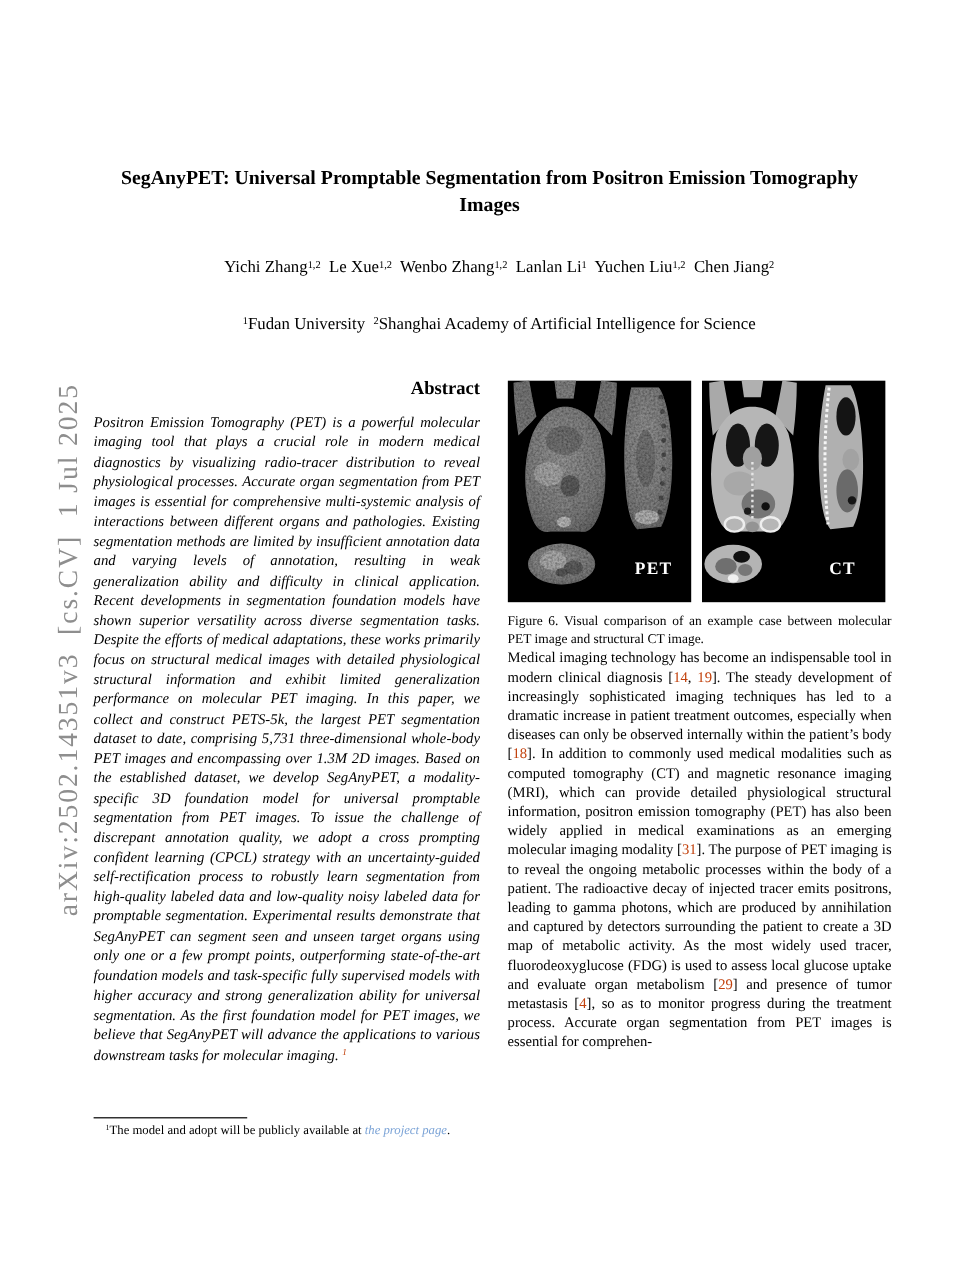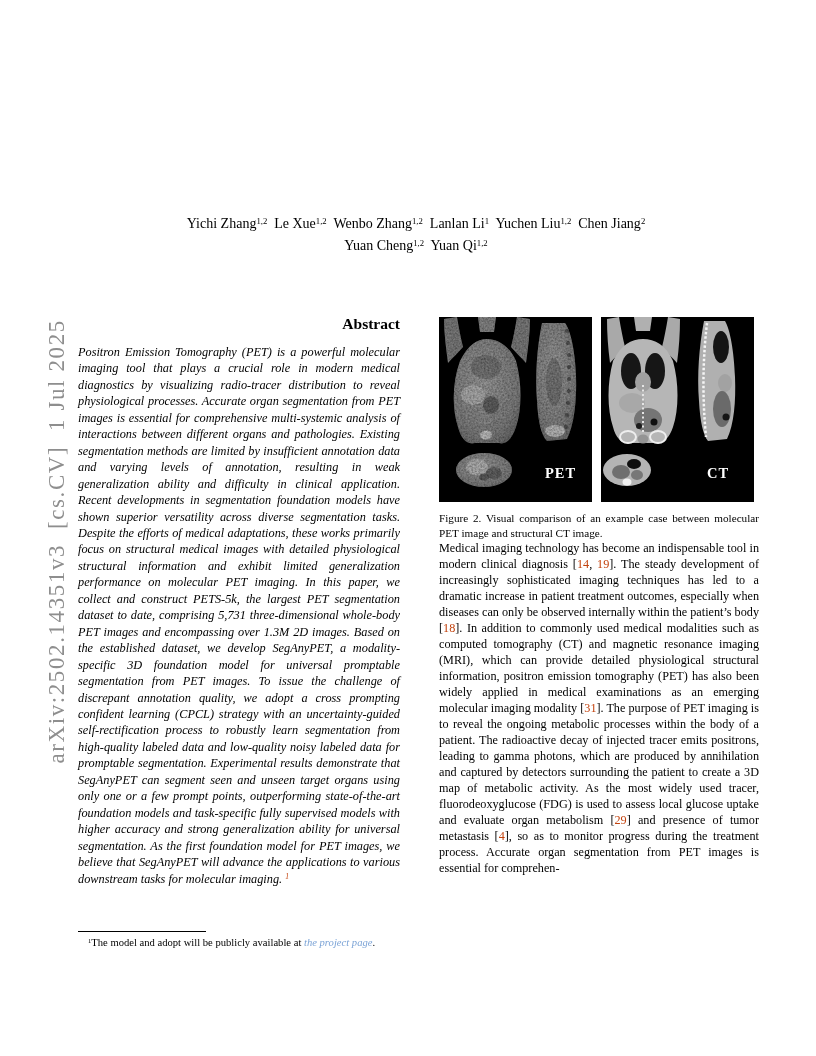--- a/index.html
+++ b/index.html
@@ -32,21 +32,21 @@
   .authors-2 { top:237px; }
   .affil     { top:262px; }
 
   sup { font-size:0.62em; line-height:0; vertical-align:baseline; position:relative; top:-0.45em; }
   .link { color:#7ba3d6; cursor:pointer;font-style:italic; }
   .cite { color:#c2410c; cursor:pointer; }
 
   
   .col { position:absolute; top:312px; }
   .col-left  { left:78px;  width:322px; }
-  .col-right { left:423px; width:320px;margin-left:16px; }
+  .col-right { left:423px; width:320px; }
 
   .abstract-heading {
     margin:3px 0 11px 0; text-align:right;
     font-size:15.5px; font-weight:bold;
   }
   .abstract-text {
     margin:0; font-size:12.3px; font-style:italic;
     line-height:16.45px; text-align:justify;
   }
 
@@ -72,23 +72,24 @@
 </style>
 </head>
 <body>
 
 <div class="page">
 
   <div class="arxiv-strip">
     <span>arXiv:2502.14351v3  [cs.CV]  1 Jul 2025</span>
   </div>
 
+  <h1 class="title">SegAnyPET: Universal Promptable Segmentation from Positron Emission Tomography Images</h1>
 
   <div class="center-line authors-1"><span>Yichi Zhang</span><sup>1,2</sup><span>  </span><span>Le Xue</span><sup>1,2</sup><span>  </span><span>Wenbo Zhang</span><sup>1,2</sup><span>  </span><span>Lanlan Li</span><sup>1</sup><span>  </span><span>Yuchen Liu</span><sup>1,2</sup><span>  </span><span>Chen Jiang</span><sup>2</sup></div>
-  <div class="center-line authors-2"><span>Yuan Cheng</span><sup>1,2</sup><span>  </span><span>Yuan Qi</span><sup>1,2</sup></div>
+  <div class="center-line affil"><sup>1</sup><span>Fudan University</span><span>  </span><sup>2</sup><span>Shanghai Academy of Artificial Intelligence for Science</span></div>
 
   <div class="col col-left">
     <h2 class="abstract-heading">Abstract</h2>
     <p class="abstract-text"><span>Positron Emission Tomography (PET) is a powerful molecular imaging tool that plays a crucial role in modern medical diagnostics by visualizing radio-tracer distribution to reveal physiological processes. Accurate organ segmentation from PET images is essential for comprehensive multi-systemic analysis of interactions between different organs and pathologies. Existing segmentation methods are limited by insufficient annotation data and varying levels of annotation, resulting in weak generalization ability and difficulty in clinical application. Recent developments in segmentation foundation models have shown superior versatility across diverse segmentation tasks. Despite the efforts of medical adaptations, these works primarily focus on structural medical images with detailed physiological structural information and exhibit limited generalization performance on molecular PET imaging. In this paper, we collect and construct PETS-5k, the largest PET segmentation dataset to date, comprising 5,731 three-dimensional whole-body PET images and encompassing over 1.3M 2D images. Based on the established dataset, we develop SegAnyPET, a modality-specific 3D foundation model for universal promptable segmentation from PET images. To issue the challenge of discrepant annotation quality, we adopt a cross prompting confident learning (CPCL) strategy with an uncertainty-guided self-rectification process to robustly learn segmentation from high-quality labeled data and low-quality noisy labeled data for promptable segmentation. Experimental results demonstrate that SegAnyPET can segment seen and unseen target organs using only one or a few prompt points, outperforming state-of-the-art foundation models and task-specific fully supervised models with higher accuracy and strong generalization ability for universal segmentation. As the first foundation model for PET images, we believe that SegAnyPET will advance the applications to various downstream tasks for molecular imaging. </span><sup class="cite">1</sup></p>
   </div>
 
   <div class="footnote">
     <div class="footnote-rule"></div>
     <p><sup>1</sup><span>The model and adopt will be publicly available at </span><span class="link">the project page</span><span>.</span></p>
   </div>
@@ -183,19 +184,19 @@
           <g>
             <ellipse cx="188" cy="153" rx="24" ry="16" fill="#b4b4b4"></ellipse>
             <ellipse cx="195" cy="147" rx="7" ry="5" fill="#0f0f0f"></ellipse>
             <ellipse cx="182" cy="155" rx="9" ry="7" fill="#6f6f6f"></ellipse>
             <ellipse cx="198" cy="158" rx="6" ry="5" fill="#777777"></ellipse>
             <ellipse cx="188" cy="165" rx="4.5" ry="3.5" fill="#f0f0f0"></ellipse>
           </g>
           <text x="268" y="161" fill="#ffffff" font-size="14.5" font-weight="bold" letter-spacing="1" font-family="Liberation Serif, DejaVu Serif, serif">CT</text>
         </g>
       </svg>
-      <figcaption>Figure 2. Visual comparison of an example case between molecular PET image and structural CT image.</figcaption>
+      <figcaption>Figure 6. Visual comparison of an example case between molecular PET image and structural CT image.</figcaption>
     </figure>
 
     <p class="body-text"><span>Medical imaging technology has become an indispensable tool in modern clinical diagnosis [</span><span class="cite">14</span><span>, </span><span class="cite">19</span><span>]. The steady development of increasingly sophisticated imaging techniques has led to a dramatic increase in patient treatment outcomes, especially when diseases can only be observed internally within the patient’s body [</span><span class="cite">18</span><span>]. In addition to commonly used medical modalities such as computed tomography (CT) and magnetic resonance imaging (MRI), which can provide detailed physiological structural information, positron emission tomography (PET) has also been widely applied in medical examinations as an emerging molecular imaging modality [</span><span class="cite">31</span><span>]. The purpose of PET imaging is to reveal the ongoing metabolic processes within the body of a patient. The radioactive decay of injected tracer emits positrons, leading to gamma photons, which are produced by annihilation and captured by detectors surrounding the patient to create a 3D map of metabolic activity. As the most widely used tracer, fluorodeoxyglucose (FDG) is used to assess local glucose uptake and evaluate organ metabolism [</span><span class="cite">29</span><span>] and presence of tumor metastasis [</span><span class="cite">4</span><span>], so as to monitor progress during the treatment process. Accurate organ segmentation from PET images is essential for comprehen-</span></p>
   </div>
 
 </div>
 
 </body></html>

